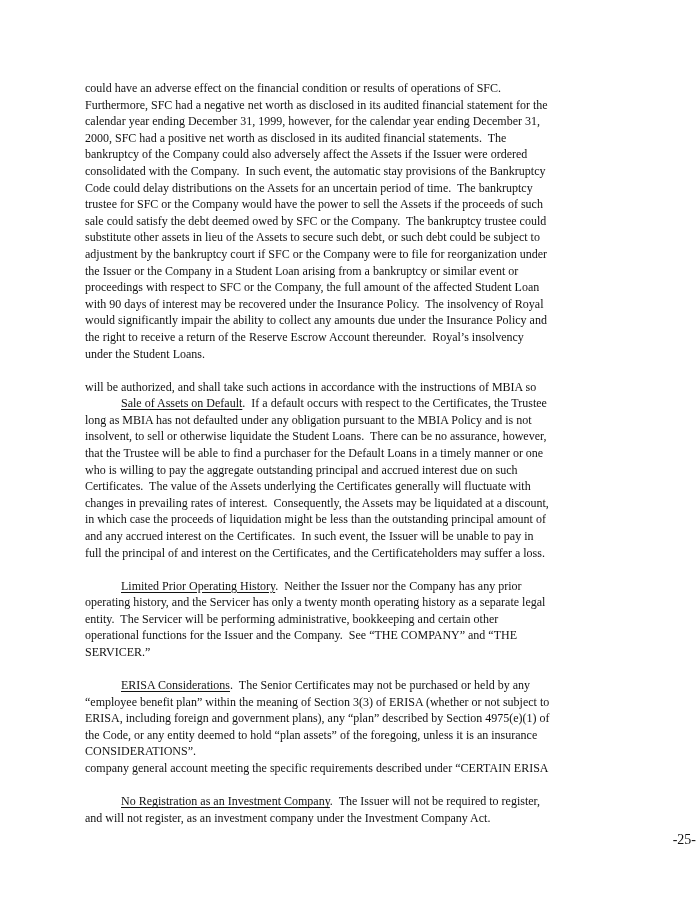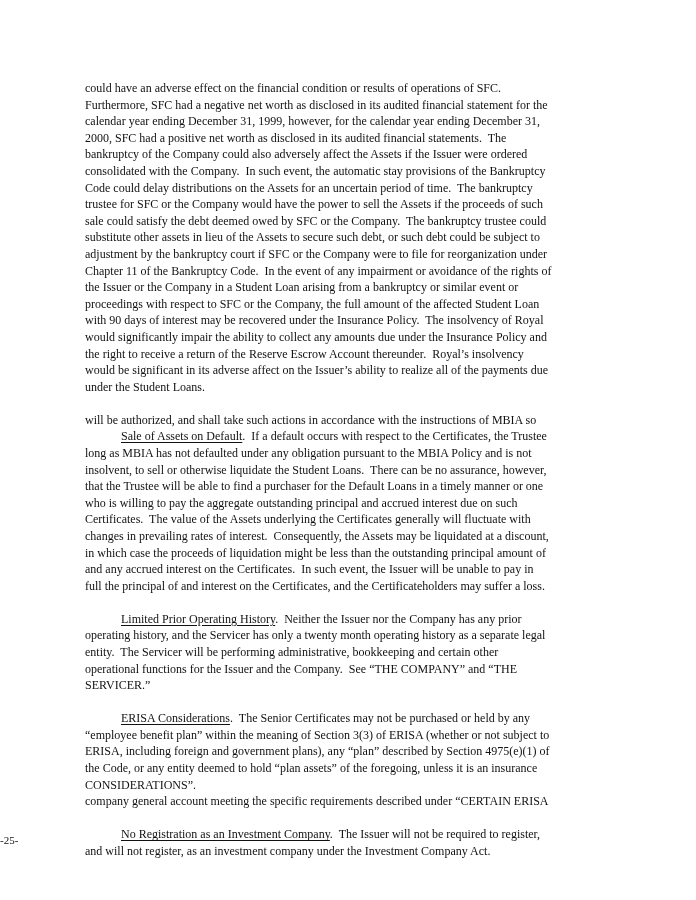--- a/index.html
+++ b/index.html
@@ -47,22 +47,22 @@
   }
   .run-head {
     text-decoration: underline;
     text-underline-offset: 1.5px;
   }
   .page-number {
     position: absolute;
     left: 0;
     top: 832px;
     width: 696px;
-    text-align: left;
-    font-size: 11px;
+    text-align: right;
+    font-size: 14px;
     line-height: 16.6px;
   }
 </style>
 </head>
 <body>
 
 <div class="page">
 
   <div class="text-body">
 
@@ -71,27 +71,25 @@
       <span class="line">Furthermore, SFC had a negative net worth as disclosed in its audited financial statement for the</span>
       <span class="line">calendar year ending December 31, 1999, however, for the calendar year ending December 31,</span>
       <span class="line">2000, SFC had a positive net worth as disclosed in its audited financial statements.  The</span>
       <span class="line">bankruptcy of the Company could also adversely affect the Assets if the Issuer were ordered</span>
       <span class="line">consolidated with the Company.  In such event, the automatic stay provisions of the Bankruptcy</span>
       <span class="line">Code could delay distributions on the Assets for an uncertain period of time.  The bankruptcy</span>
       <span class="line">trustee for SFC or the Company would have the power to sell the Assets if the proceeds of such</span>
       <span class="line">sale could satisfy the debt deemed owed by SFC or the Company.  The bankruptcy trustee could</span>
       <span class="line">substitute other assets in lieu of the Assets to secure such debt, or such debt could be subject to</span>
       <span class="line">adjustment by the bankruptcy court if SFC or the Company were to file for reorganization under</span>
-      <span class="line">Chapter 11 of the Bankruptcy Code.  In the event of any impairment or avoidance of the rights of</span>
       <span class="line">the Issuer or the Company in a Student Loan arising from a bankruptcy or similar event or</span>
       <span class="line">proceedings with respect to SFC or the Company, the full amount of the affected Student Loan</span>
       <span class="line">with 90 days of interest may be recovered under the Insurance Policy.  The insolvency of Royal</span>
       <span class="line">would significantly impair the ability to collect any amounts due under the Insurance Policy and</span>
       <span class="line">the right to receive a return of the Reserve Escrow Account thereunder.  Royal’s insolvency</span>
-      <span class="line">would be significant in its adverse affect on the Issuer’s ability to realize all of the payments due</span>
       <span class="line">under the Student Loans.</span>
     </p>
 
     <p class="para">
       <span class="line">will be authorized, and shall take such actions in accordance with the instructions of MBIA so</span>
       <span class="line"><span class="indent"></span><span class="run-head">Sale of Assets on Default</span><span>.  If a default occurs with respect to the Certificates, the Trustee</span></span>
       <span class="line">long as MBIA has not defaulted under any obligation pursuant to the MBIA Policy and is not</span>
       <span class="line">insolvent, to sell or otherwise liquidate the Student Loans.  There can be no assurance, however,</span>
       <span class="line">that the Trustee will be able to find a purchaser for the Default Loans in a timely manner or one</span>
       <span class="line">who is willing to pay the aggregate outstanding principal and accrued interest due on such</span>

